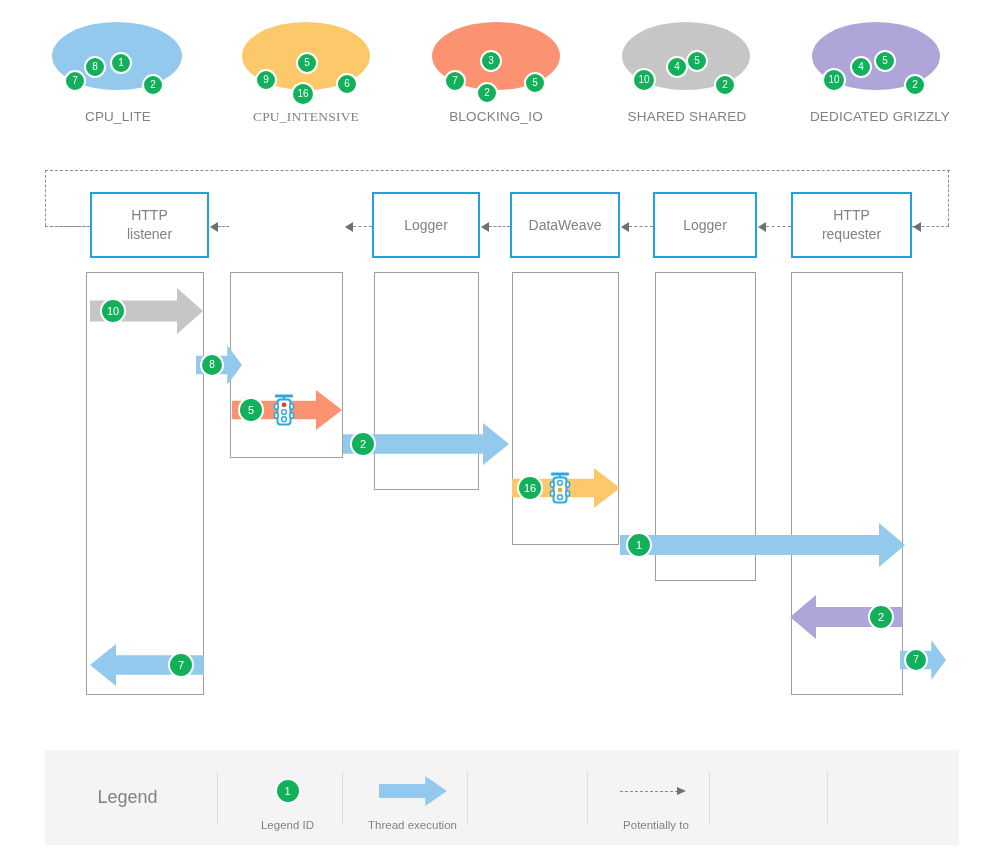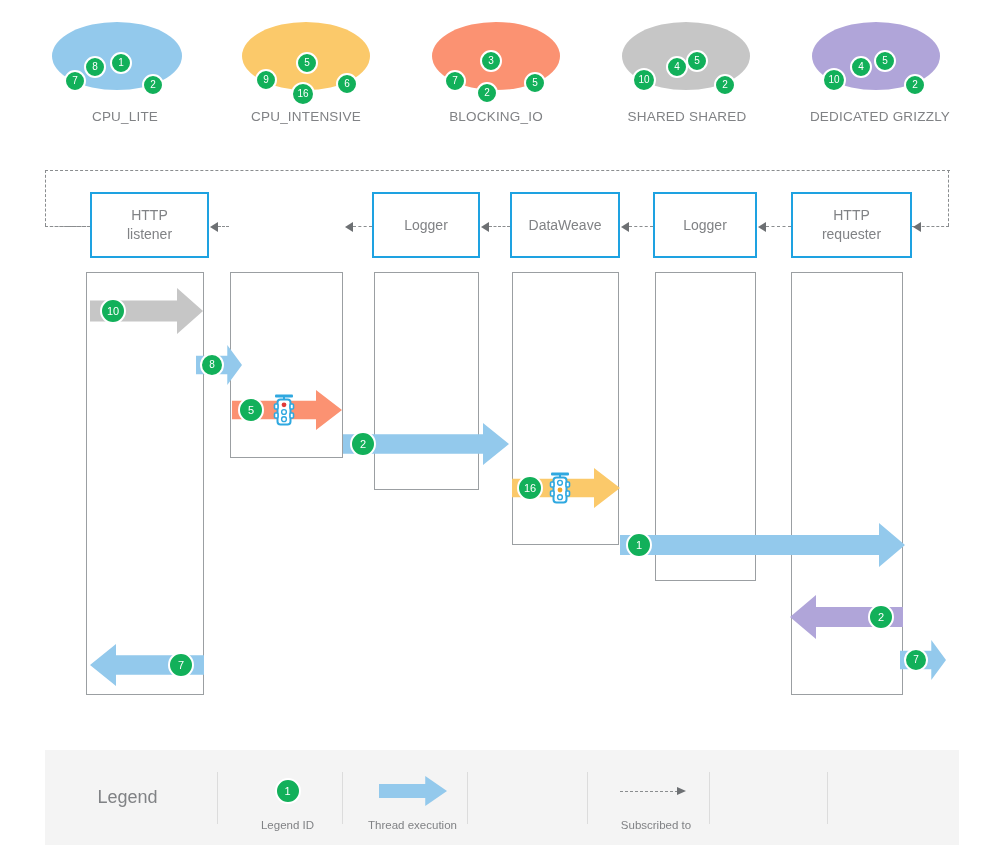--- a/index.html
+++ b/index.html
@@ -64,29 +64,29 @@
 </head>
 <body>
 
 <div id="stage">
     <div class="pool" style="left:52px;top:22px;width:130px;height:68px;">
       <div class="ell" style="width:130px;height:68px;background:#93c9ec;"></div>
       <div class="tid sm" style="left:12px;top:48px;width:22px;height:22px;font-size:10px;">7</div>
       <div class="tid sm" style="left:32px;top:34px;width:22px;height:22px;font-size:10px;">8</div>
       <div class="tid sm" style="left:58px;top:30px;width:22px;height:22px;font-size:10px;">1</div>
       <div class="tid sm" style="left:90px;top:52px;width:22px;height:22px;font-size:10px;">2</div>
-      <div class="plabel" style="left:8px;top:86px;width:130px;">CPU_LITE</div>
+      <div class="plabel" style="left:1px;top:86px;width:130px;">CPU_LITE</div>
     </div>
     <div class="pool" style="left:242px;top:22px;width:128px;height:68px;">
       <div class="ell" style="width:128px;height:68px;background:#fbc96a;"></div>
       <div class="tid sm" style="left:13px;top:47px;width:22px;height:22px;font-size:10px;">9</div>
       <div class="tid sm" style="left:49px;top:60px;width:24px;height:24px;font-size:10px;">16</div>
       <div class="tid sm" style="left:54px;top:30px;width:22px;height:22px;font-size:10px;">5</div>
       <div class="tid sm" style="left:94px;top:51px;width:22px;height:22px;font-size:10px;">6</div>
-      <div class="plabel" style="left:-17px;top:86px;width:162px;">CPU_INTENSIVE</div>
+      <div class="plabel" style="left:-17px;top:86px;width:162px;font-family:Liberation Serif, serif;">CPU_INTENSIVE</div>
     </div>
     <div class="pool" style="left:432px;top:22px;width:128px;height:68px;">
       <div class="ell" style="width:128px;height:68px;background:#fb9272;"></div>
       <div class="tid sm" style="left:12px;top:48px;width:22px;height:22px;font-size:10px;">7</div>
       <div class="tid sm" style="left:48px;top:28px;width:22px;height:22px;font-size:10px;">3</div>
       <div class="tid sm" style="left:44px;top:60px;width:22px;height:22px;font-size:10px;">2</div>
       <div class="tid sm" style="left:92px;top:50px;width:22px;height:22px;font-size:10px;">5</div>
       <div class="plabel" style="left:-7px;top:86px;width:142px;">BLOCKING_IO</div>
     </div>
     <div class="pool" style="left:622px;top:22px;width:128px;height:68px;">
@@ -257,18 +257,18 @@
       </div>
       <div class="lgsep" style="left:422px;"></div>
       <div class="lgsep" style="left:542px;"></div>
       <div class="lgcell" style="left:550px;width:122px;">
         <div class="lgart">
           <div style="position:relative;width:72px;height:12px;">
             <div class="dash-h" style="left:0;top:6px;width:58px;"></div>
             <div style="position:absolute;left:57px;top:1.5px;width:0;height:0;border-top:4.5px solid transparent;border-bottom:4.5px solid transparent;border-left:9px solid #6d7073;"></div>
           </div>
         </div>
-        <div class="lgcap">Subscribed to</div>
+        <div class="lgcap">Potentially to</div>
       </div>
       <div class="lgsep" style="left:664px;"></div>
       <div class="lgsep" style="left:782px;"></div>
     </div>
   </div>
 
 </body></html>

